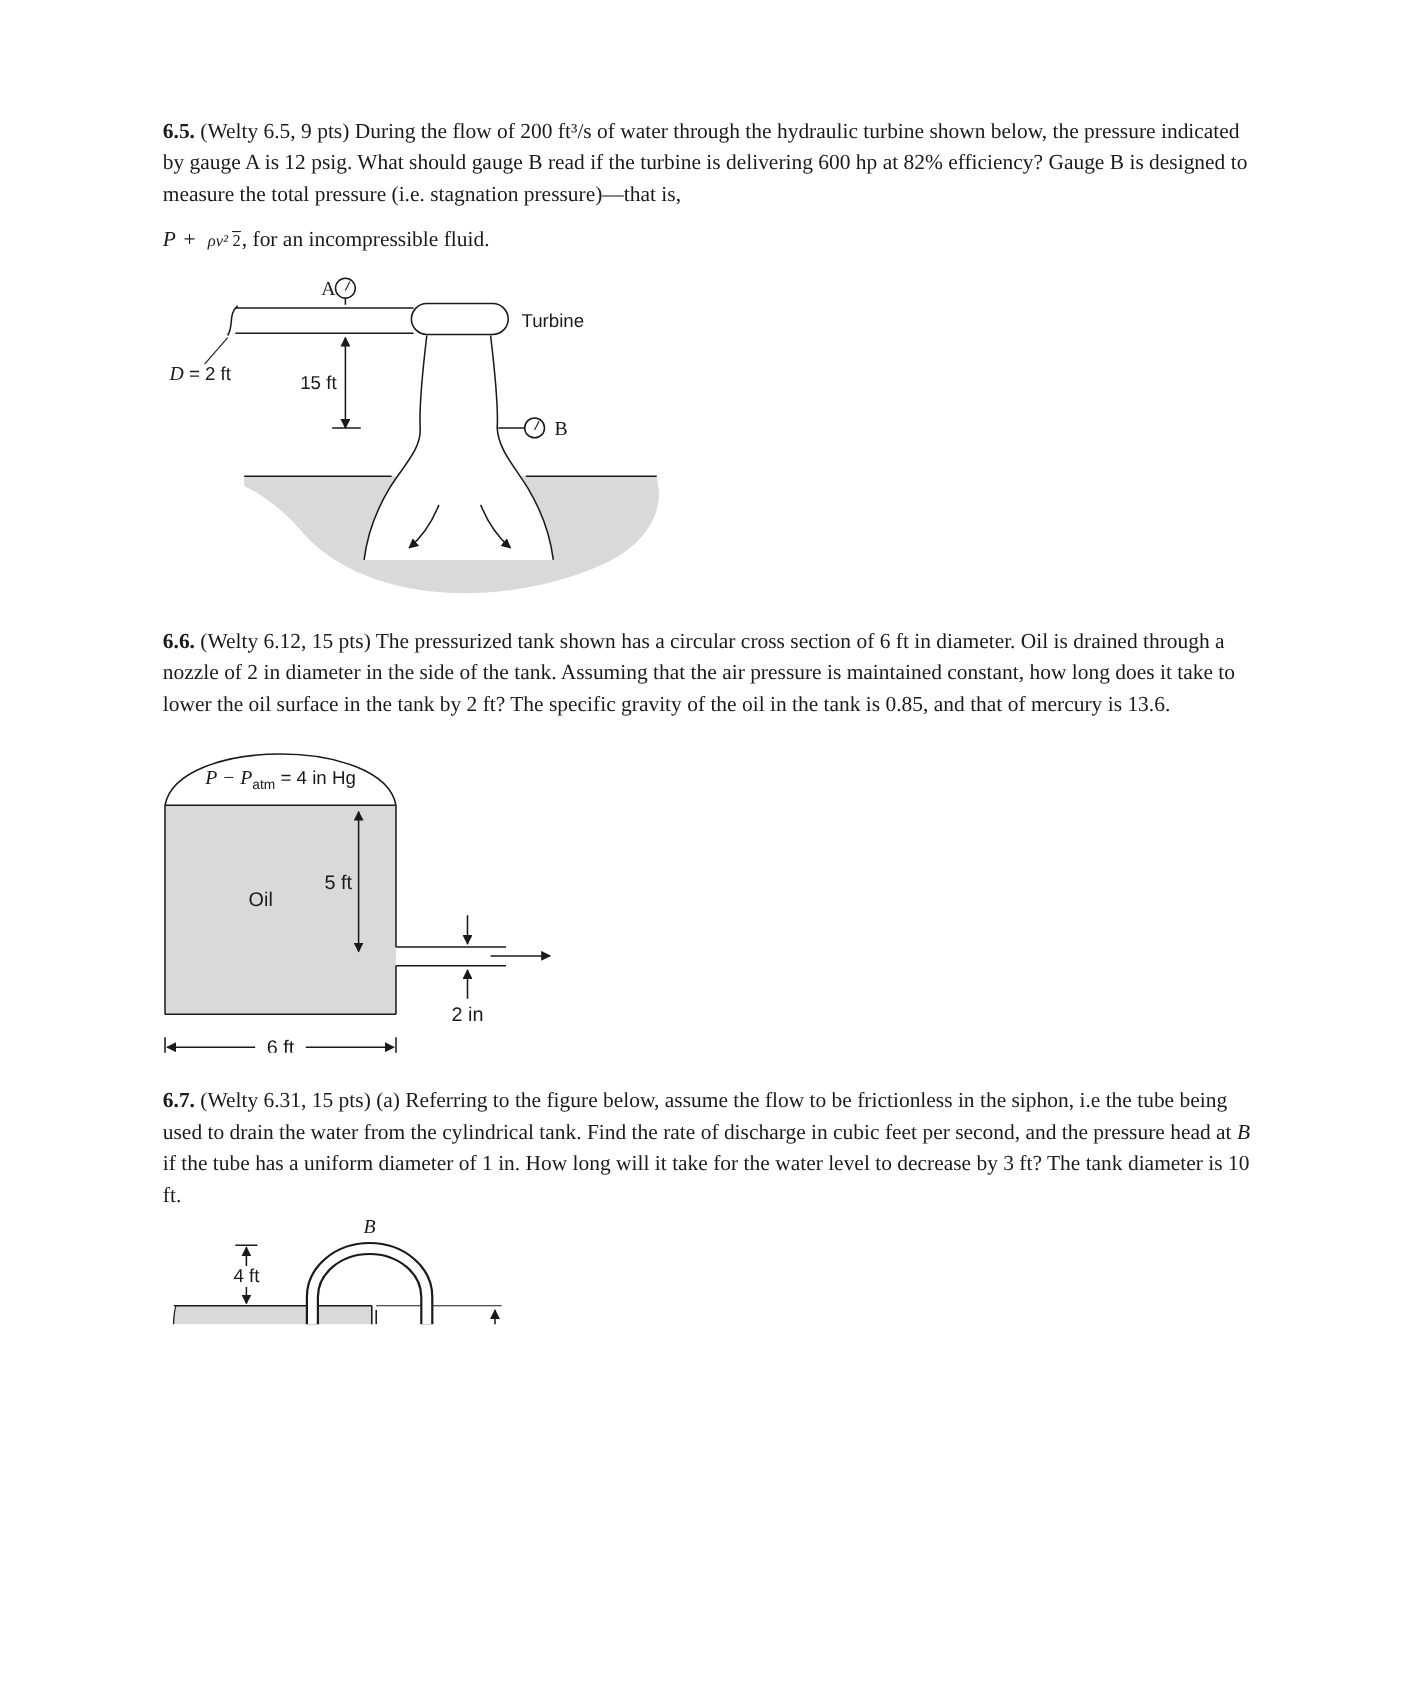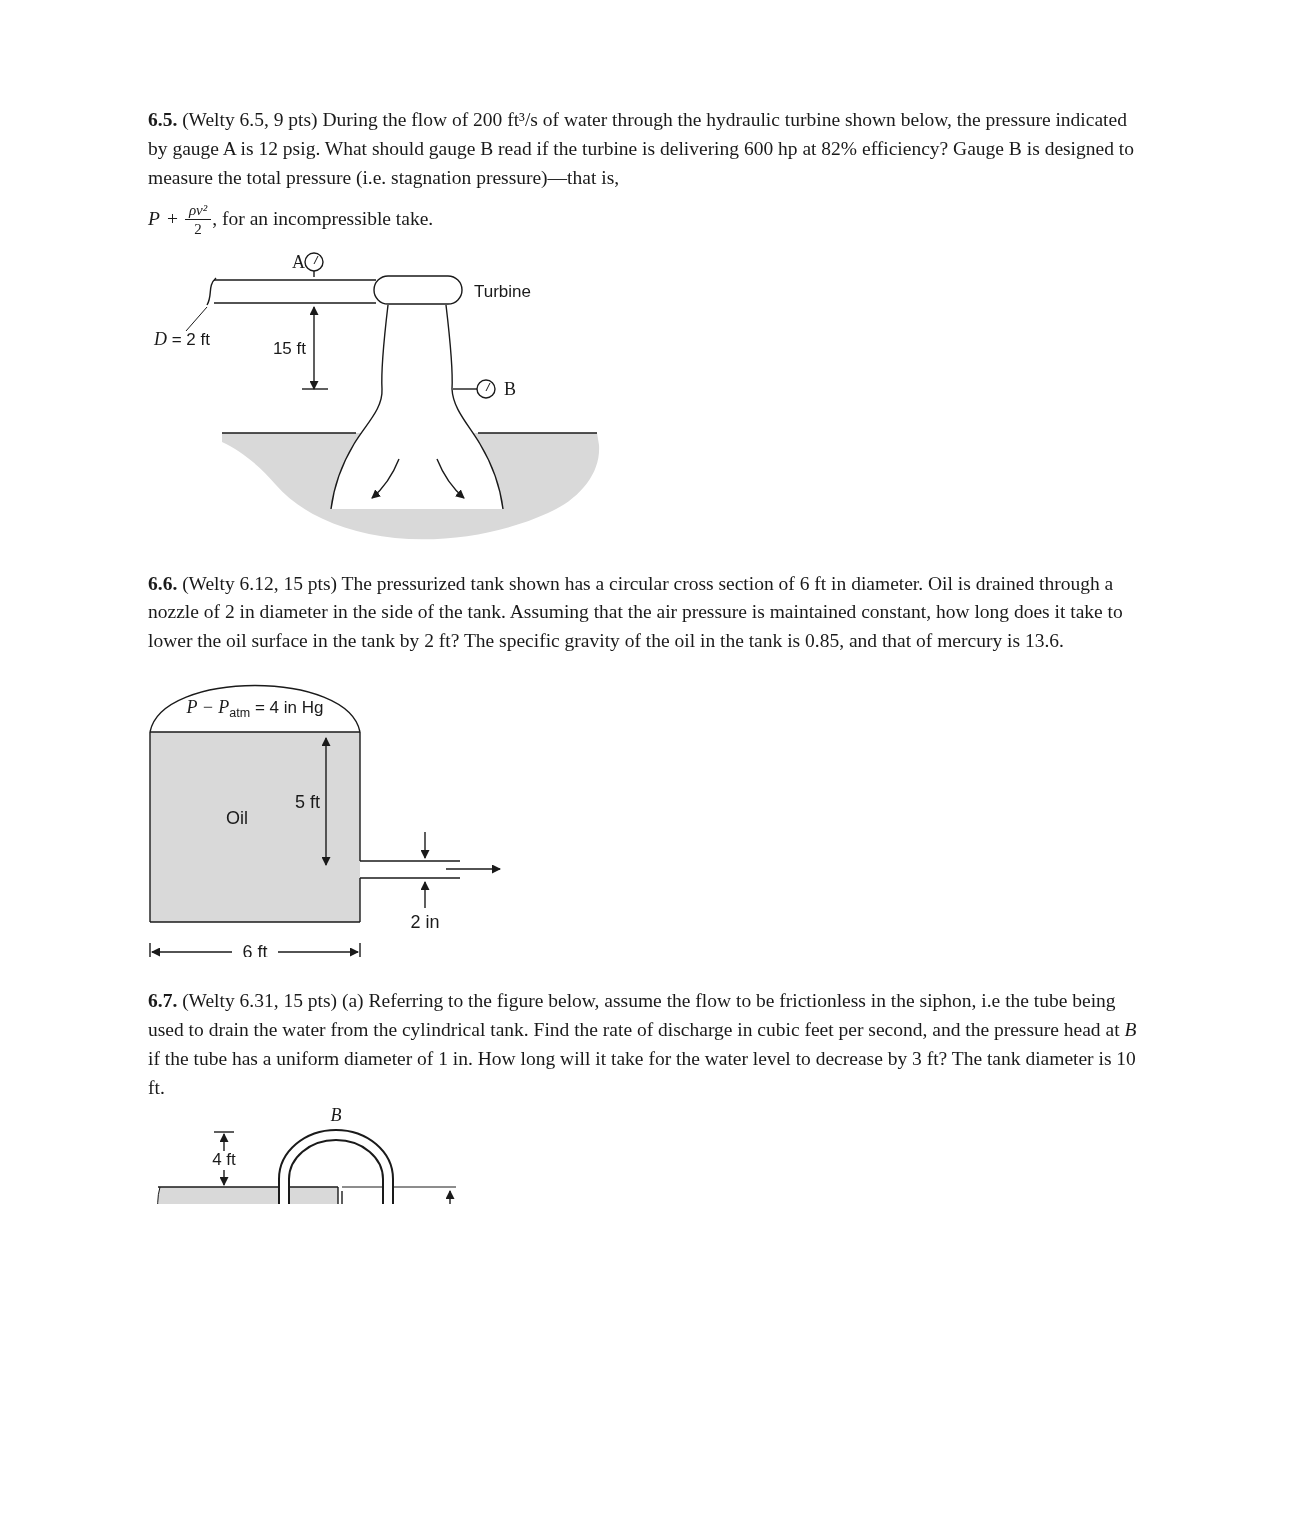--- a/index.html
+++ b/index.html
@@ -19,21 +19,21 @@
   .pnum { font-weight:bold; }
   .var { font-style:italic; }
 
   .formula-line {
     display:flex; align-items:center;
     margin:4px 0 4px 0;
     min-height:46px;
   }
   .formula-line .op { margin:0 7px; }
   .frac {
-    display:inline-flex; flex-direction:column; align-items:center;
+    display:inline-flex; align-items:center;
     font-size:15px; line-height:1.2; margin-right:1px;
   }
   .frac .num { font-style:italic; padding:0 4px; }
   .frac .den { border-top:1.3px solid #1a1a1a; width:100%; text-align:center; }
 
   .fig { display:block; }
   .fig .ln { stroke:#1a1a1a; stroke-width:1.4; fill:none; }
   .fig .thin { stroke:#1a1a1a; stroke-width:1; fill:none; }
   .fig .gray { fill:#d9d9d9; stroke:none; }
   .fig .wht { fill:#ffffff; }
@@ -56,21 +56,21 @@
 
   <p class="para"><span class="pnum">6.5.</span><span> (Welty 6.5, 9 pts) During the flow of 200 ft³/s of water through the hydraulic turbine shown below, the pressure indicated by gauge A is 12 psig. What should gauge B read if the turbine is delivering 600 hp at 82% efficiency? Gauge B is designed to measure the total pressure (i.e. stagnation pressure)—that is,</span></p>
 
   <div class="formula-line">
     <span class="var">P</span>
     <span class="op">+</span>
     <span class="frac">
       <span class="num">ρv²</span>
       <span class="den">2</span>
     </span>
-    <span>, for an incompressible take.</span>
+    <span>, for an incompressible fluid.</span>
   </div>
 
   <svg class="fig fig1" width="470" height="300" viewBox="0 0 470 300">
     <defs>
       <marker id="f1a" markerUnits="userSpaceOnUse" markerWidth="9" markerHeight="9" refX="8" refY="4.5" orient="auto-start-reverse">
         <path d="M0,0 L9,4.5 L0,9 Z" fill="#1a1a1a"></path>
       </marker>
     </defs>
 
     <path class="gray" d="M 70 186 L 445 186 L 447 198 C 449 226, 428 252, 396 266 C 352 286, 296 296, 243 291 C 192 286, 148 266, 124 238 C 108 219, 88 203, 70 195 Z"></path>

